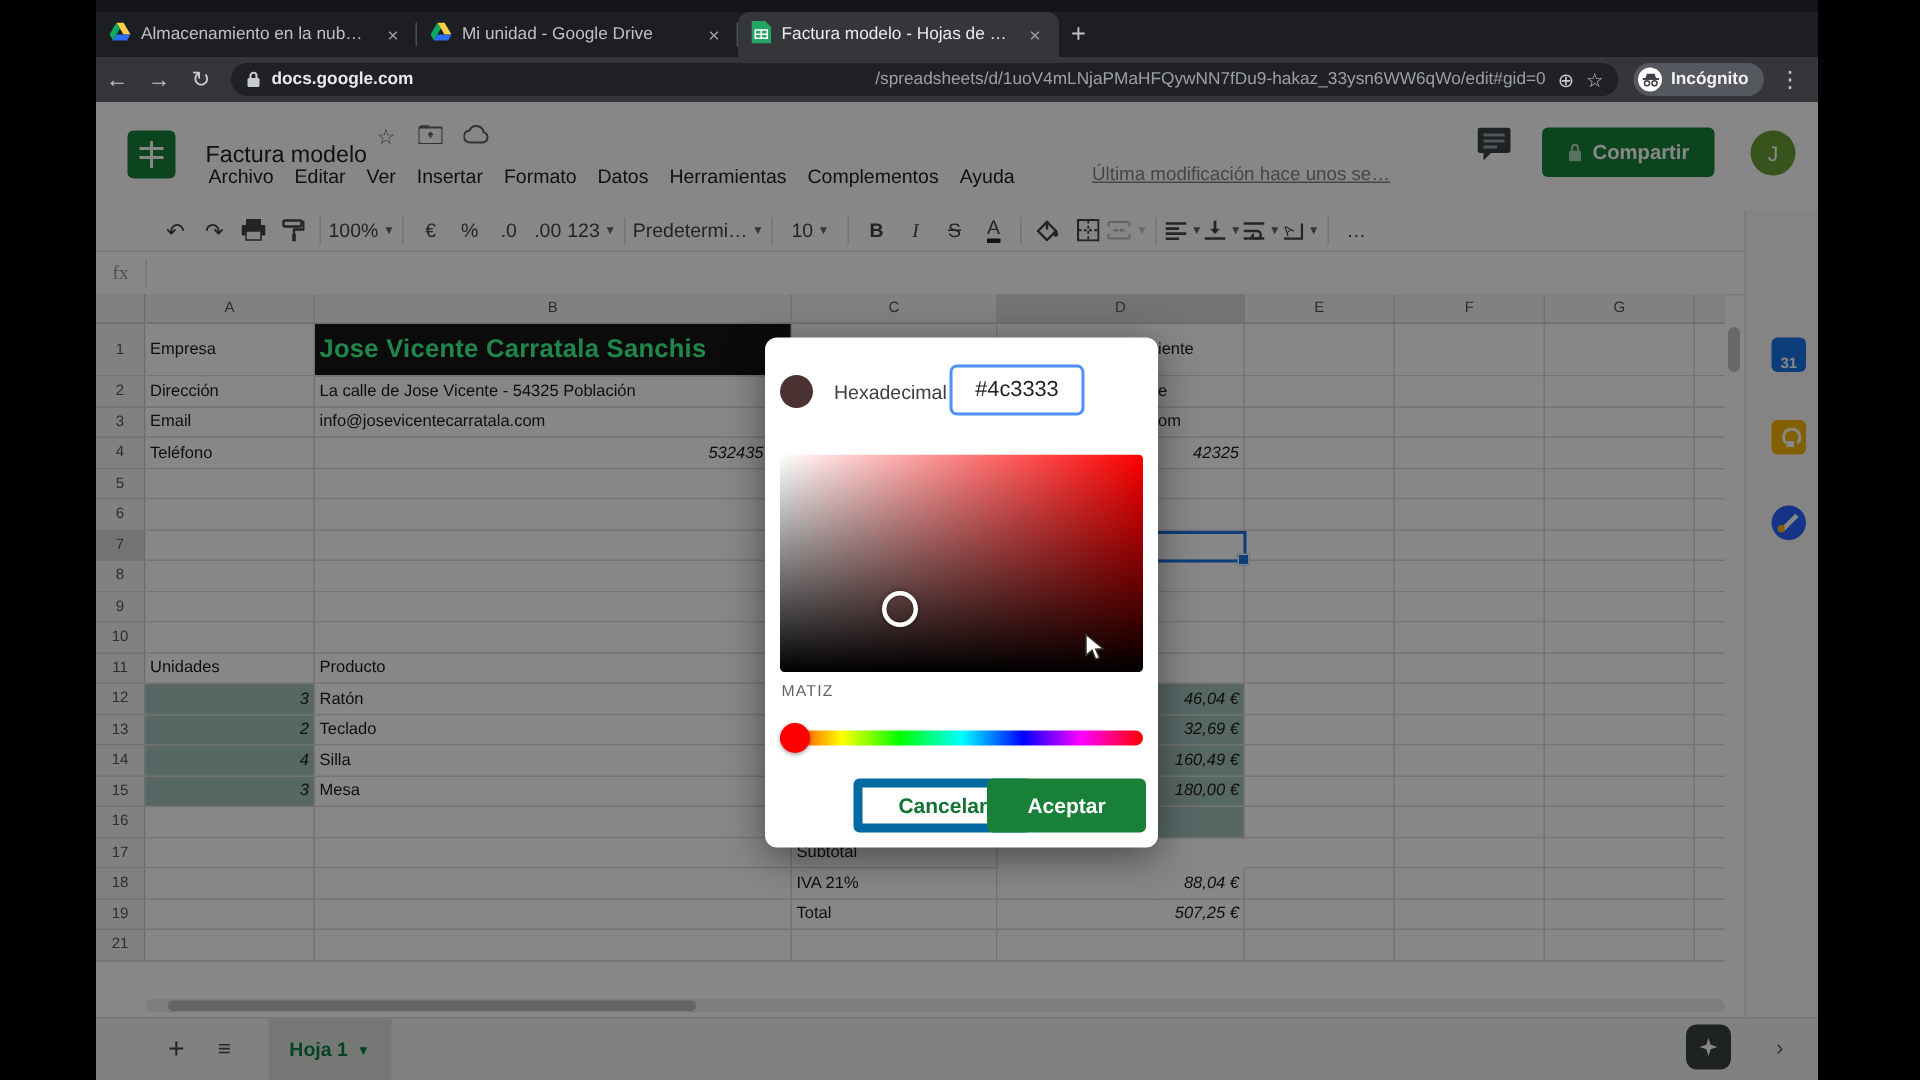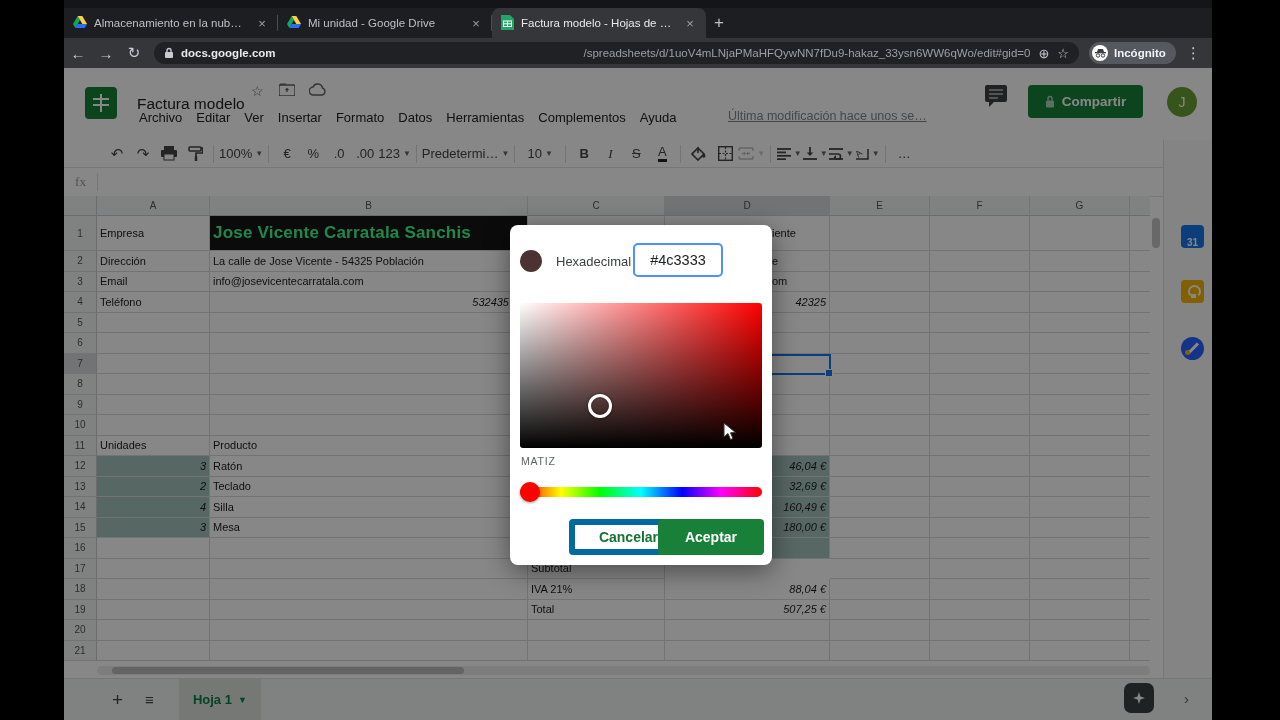--- a/index.html
+++ b/index.html
@@ -596,31 +596,20 @@
           <div class="cell" style="width: 113px;"></div>
           <div class="cell" style="width: 318px;"></div>
           <div class="cell" style="width: 137px;">Total</div>
           <div class="cell r" style="width: 165px;">507,25 €</div>
           <div class="cell" style="width: 100px;"></div>
           <div class="cell" style="width: 100px;"></div>
           <div class="cell" style="width: 100px;"></div>
           <div class="cell" style="width: 53px;"></div>
         </div>
         <div class="grow" style="height: 20.5px;">
-          <div class="rhead">20</div>
-          <div class="cell" style="width: 113px;"></div>
-          <div class="cell" style="width: 318px;"></div>
-          <div class="cell" style="width: 137px;"></div>
-          <div class="cell" style="width: 165px;"></div>
-          <div class="cell" style="width: 100px;"></div>
-          <div class="cell" style="width: 100px;"></div>
-          <div class="cell" style="width: 100px;"></div>
-          <div class="cell" style="width: 53px;"></div>
-        </div>
-        <div class="grow" style="height: 20.5px;">
           <div class="rhead">21</div>
           <div class="cell" style="width: 113px;"></div>
           <div class="cell" style="width: 318px;"></div>
           <div class="cell" style="width: 137px;"></div>
           <div class="cell" style="width: 165px;"></div>
           <div class="cell" style="width: 100px;"></div>
           <div class="cell" style="width: 100px;"></div>
           <div class="cell" style="width: 100px;"></div>
           <div class="cell" style="width: 53px;"></div>
         </div>

